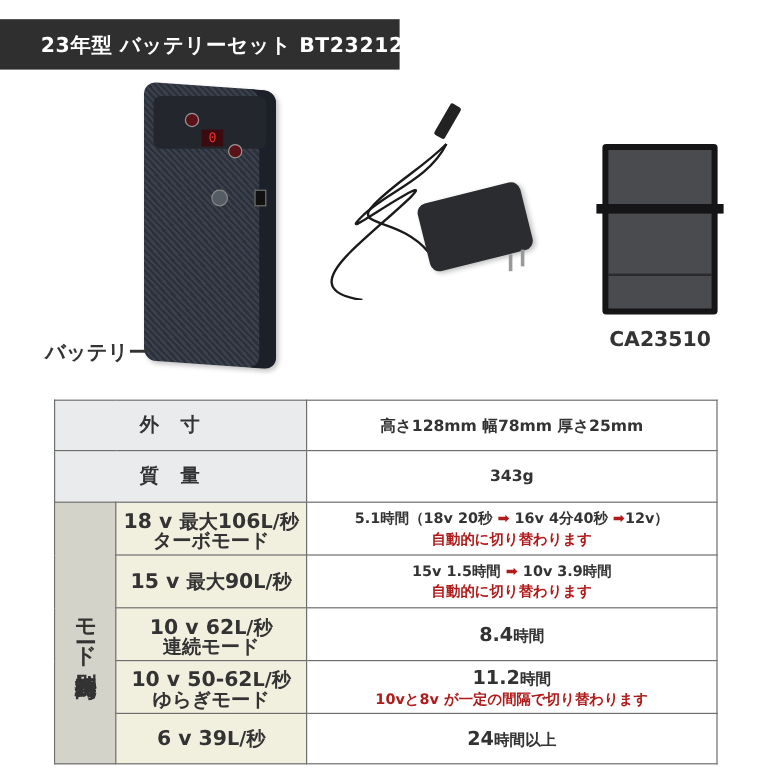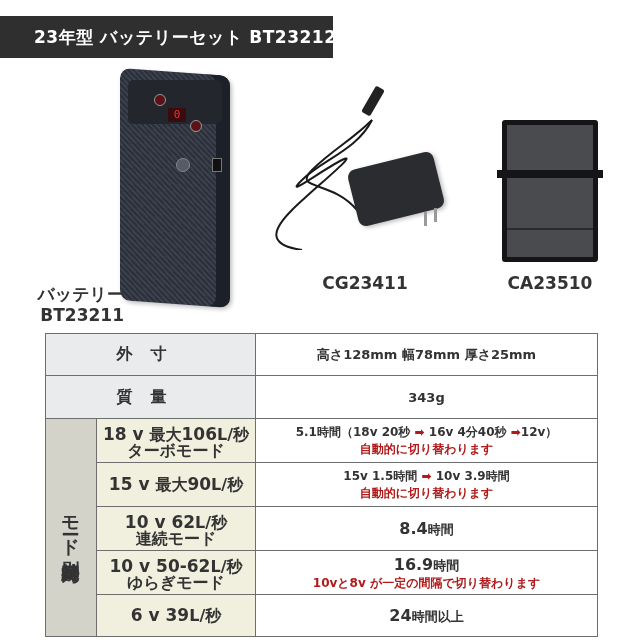--- a/index.html
+++ b/index.html
@@ -64,35 +64,33 @@
   <div class="battery-body"></div>
   <div class="battery-top"></div>
   <div class="battery-btn" style="left:154px;top:94px;"></div>
   <div class="battery-led">0</div>
   <div class="battery-btn" style="left:190px;top:120px;"></div>
   <div class="battery-badge"></div>
   <div class="battery-port"></div>
 </div>
 <div class="caption" style="left:18px;top:284px;width:106px;text-align:right;">
   <div>バッテリー</div>
-  <div>BT23211</div>
 </div>
 
 <div>
   <svg class="adapter-cable" viewBox="0 0 140 150">
     <path d="M110 20 C 95 50, 60 60, 40 80 C 20 100, 60 70, 80 60 C 100 50, 50 90, 30 110 C 10 130, 5 145, 40 150" fill="none" stroke="#1a1a1a" stroke-width="2"></path>
     <path d="M110 20 C 90 40, 70 50, 50 70 C 30 90, 70 80, 95 110" fill="none" stroke="#1a1a1a" stroke-width="2"></path>
   </svg>
   <div class="adapter-plug"></div>
   <div class="adapter-body"></div>
   <div class="adapter-prong" style="left:424px;top:212px;"></div>
   <div class="adapter-prong" style="left:434px;top:208px;"></div>
 </div>
 <div class="caption" style="left:282px;top:273px;width:166px;">
-  <div>CG23411</div>
 </div>
 
 <div>
   <div class="case-body"></div>
   <div class="case-flap"></div>
   <div class="case-seam"></div>
 </div>
 <div class="caption" style="left:472px;top:273px;width:156px;">
   <div>CA23510</div>
 </div>
@@ -144,21 +142,21 @@
       <span class="big">8.4</span><span>時間</span>
     </td>
   </tr>
 
   <tr style="height:44px">
     <td class="mode-cell">
       <div class="mode-main"><span>10 v</span> <span>50-62</span><span class="small">L/秒</span></div>
       <div class="mode-sub">ゆらぎモード</div>
     </td>
     <td class="val-cell">
-      <div><span class="big">16.9</span><span>時間</span></div>
+      <div><span class="big">11.2</span><span>時間</span></div>
       <div class="red">10vと8v が一定の間隔で切り替わります</div>
     </td>
   </tr>
 
   <tr style="height:42px">
     <td class="mode-cell">
       <div class="mode-main"><span>6 v</span> <span>39</span><span class="small">L/秒</span></div>
     </td>
     <td class="val-cell">
       <span class="big">24</span><span>時間以上</span>

